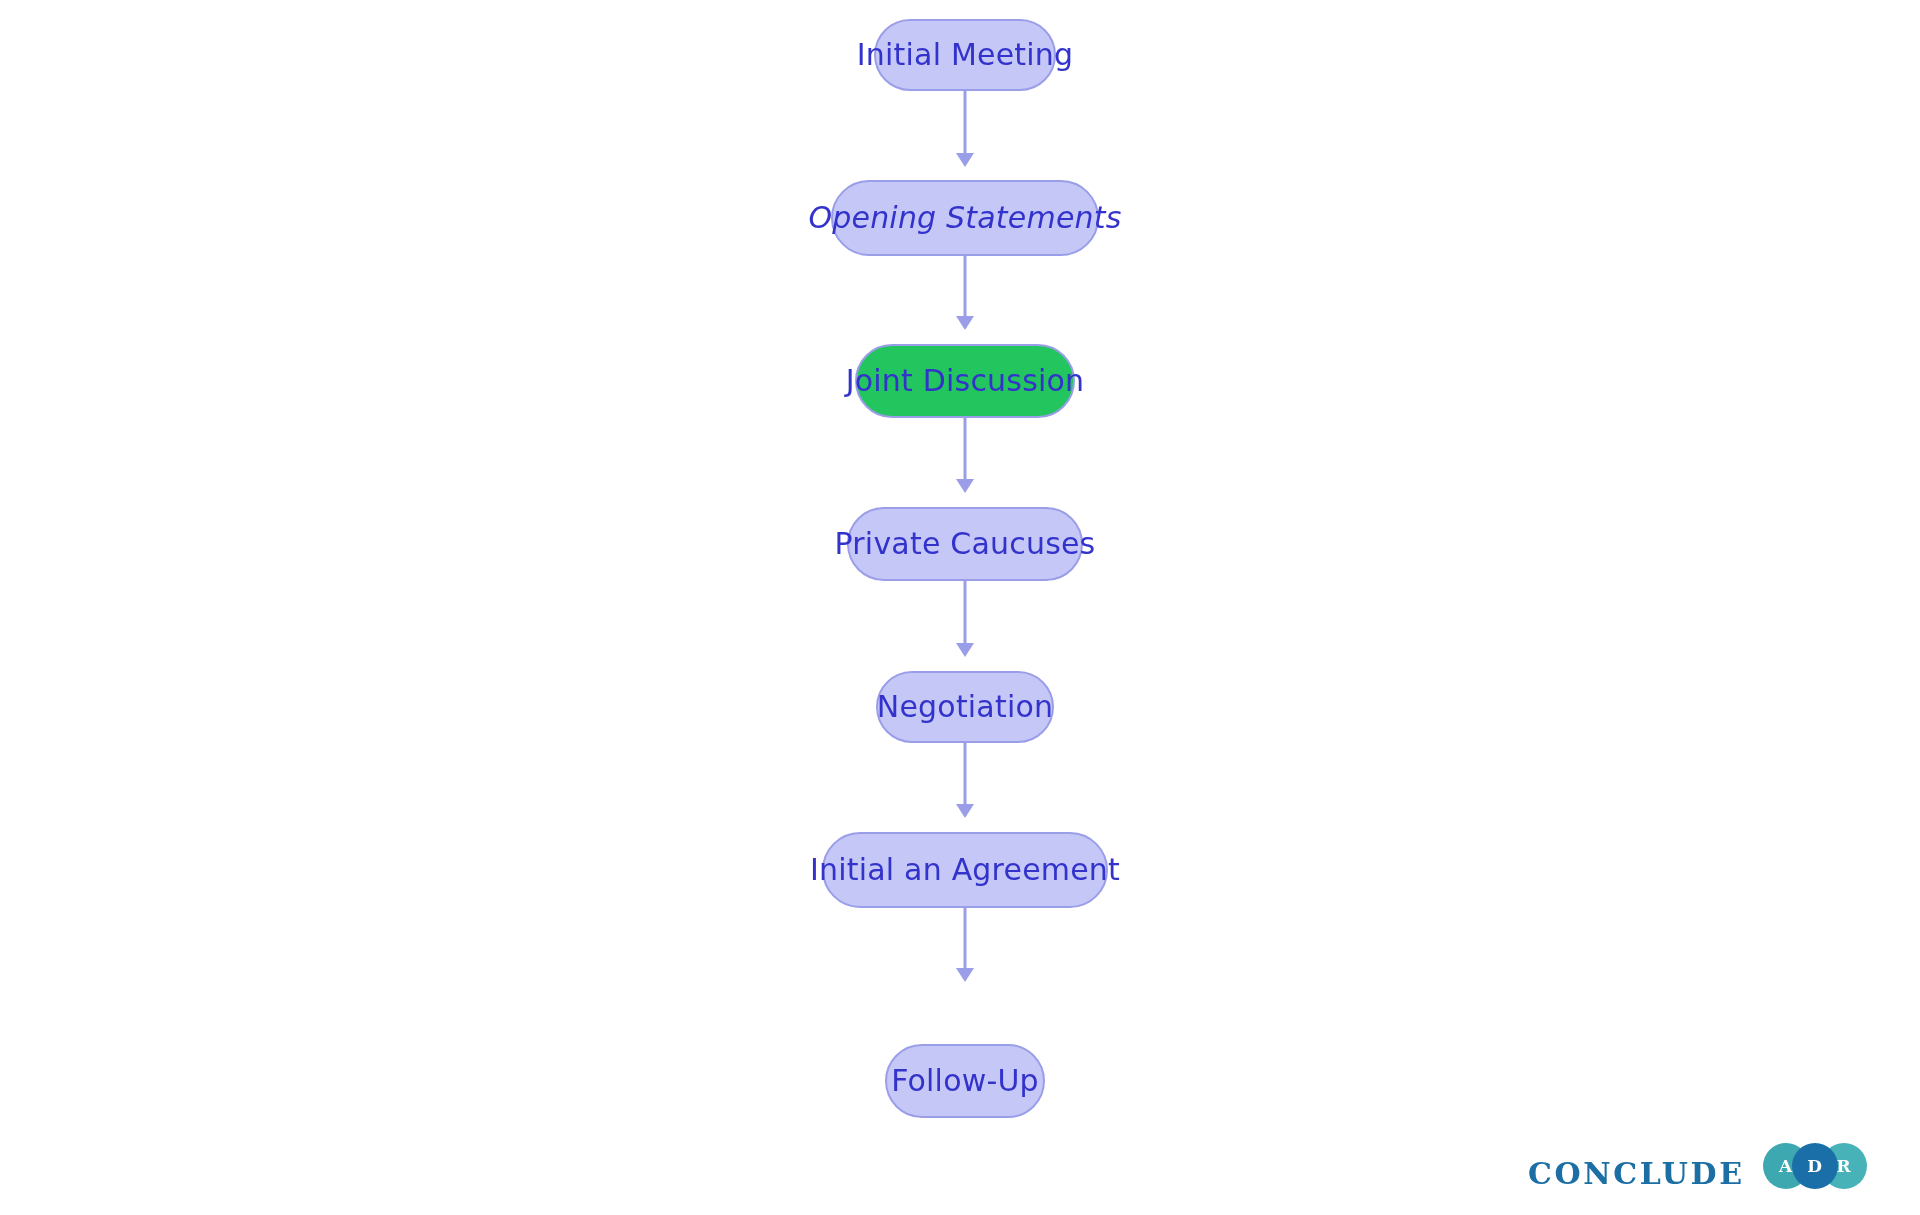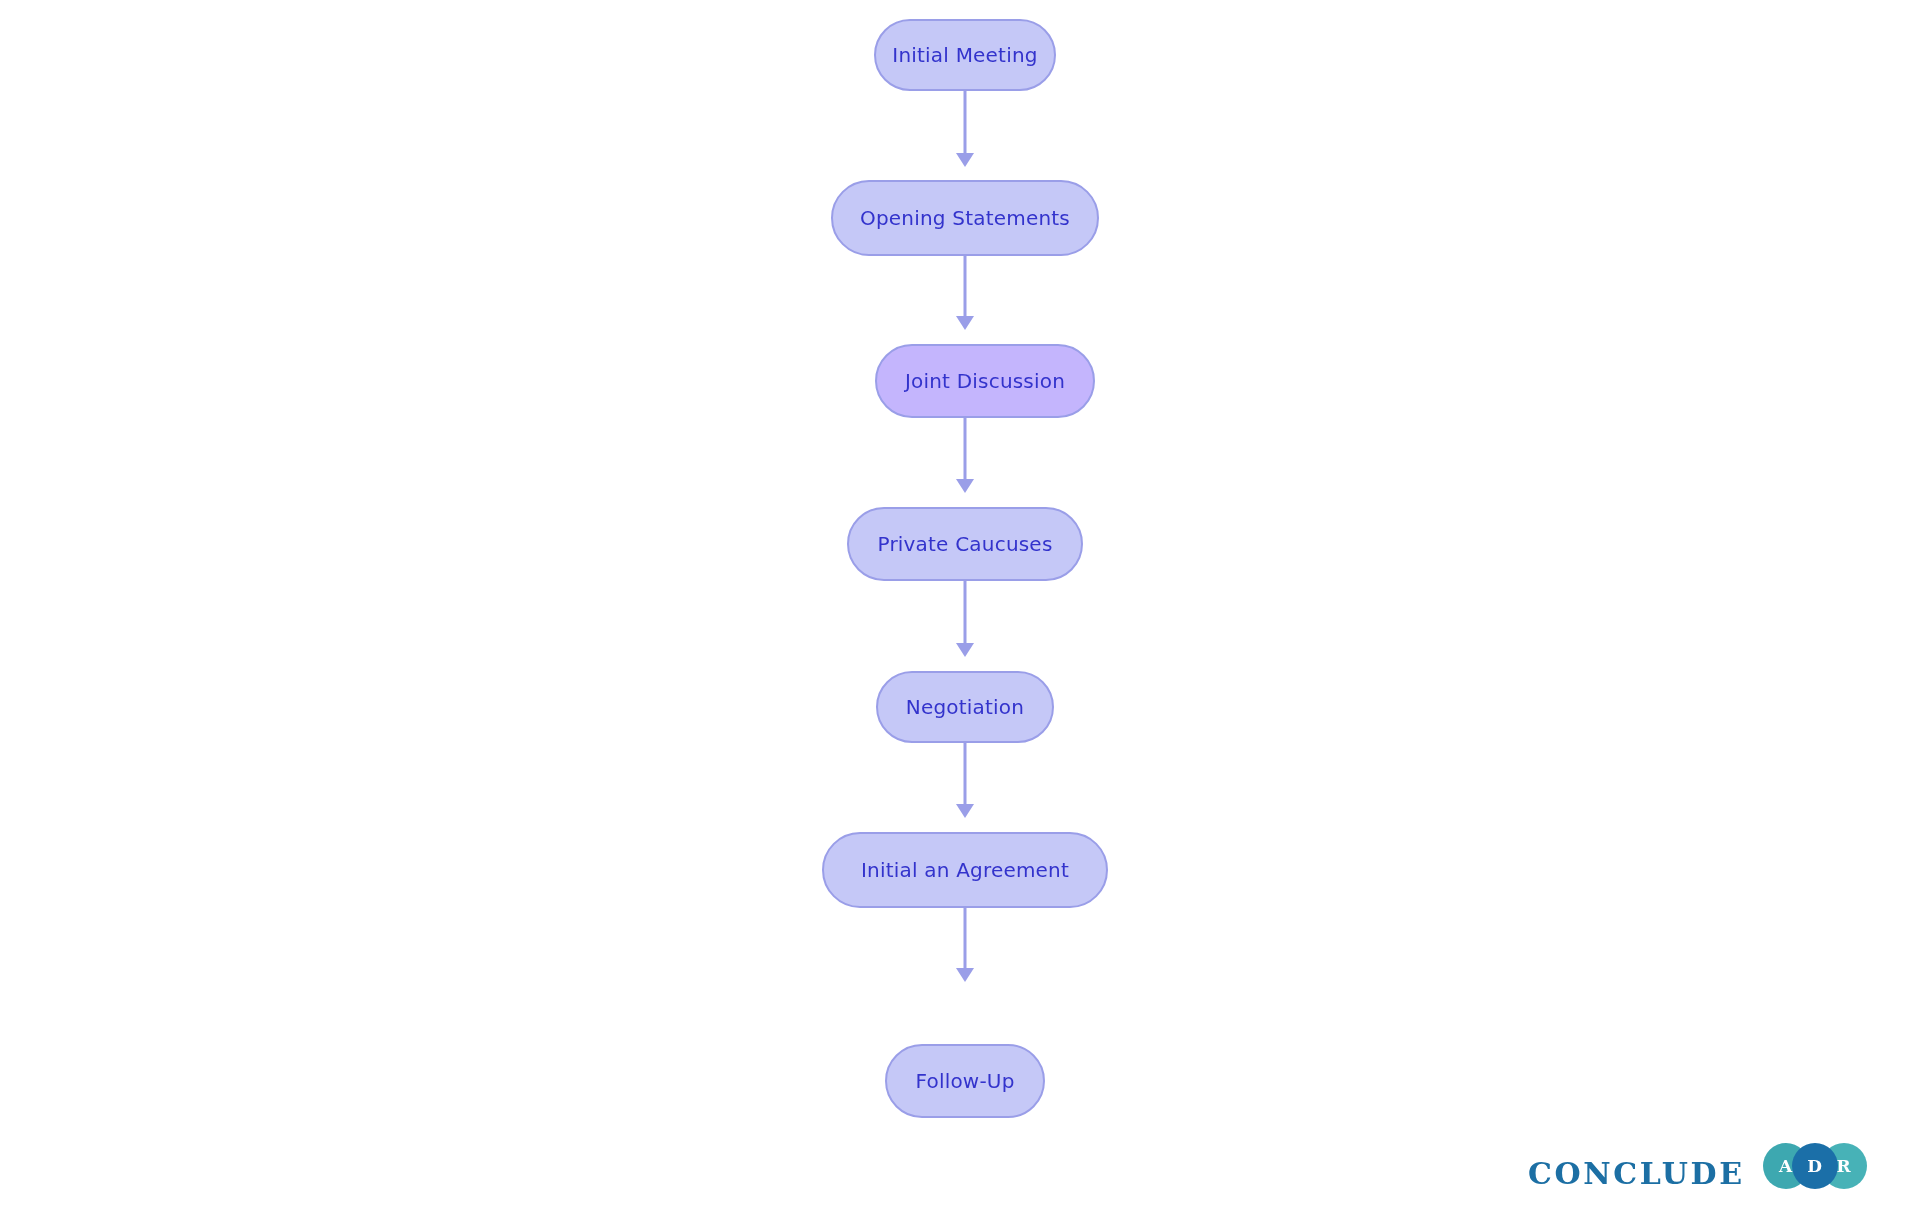--- a/index.html
+++ b/index.html
@@ -39,21 +39,21 @@
     display: flex;
     align-items: center;
     justify-content: center;
     border-style: solid;
     border-width: 2px;
     border-radius: 999px;
     white-space: nowrap;
   }
   .node-label {
     font-family: "DejaVu Sans", "Liberation Sans", sans-serif;
-    font-size: 20px;
+    font-size: 30px;
     font-weight: 400;
     letter-spacing: 0.2px;
     line-height: 1;
   }
 
   .edge {
     position: absolute;
     transform: translateX(-50%);
     width: 3px;
   }
@@ -118,24 +118,24 @@
       <div class="edge-head" style="left: 965px; top: 479px; border-top: 14px solid rgb(154, 158, 232);"></div>
       <div class="edge" style="left: 965px; top: 581px; height: 62px; background: rgb(154, 158, 232);"></div>
       <div class="edge-head" style="left: 965px; top: 643px; border-top: 14px solid rgb(154, 158, 232);"></div>
       <div class="edge" style="left: 965px; top: 743px; height: 61px; background: rgb(154, 158, 232);"></div>
       <div class="edge-head" style="left: 965px; top: 804px; border-top: 14px solid rgb(154, 158, 232);"></div>
       <div class="edge" style="left: 965px; top: 908px; height: 60px; background: rgb(154, 158, 232);"></div>
       <div class="edge-head" style="left: 965px; top: 968px; border-top: 14px solid rgb(154, 158, 232);"></div>
       <div class="node" style="left: 965px; top: 55px; width: 182px; height: 72px; background: rgb(197, 200, 247); border-color: rgb(154, 158, 232);">
         <span class="node-label" style="color: rgb(51, 51, 204);">Initial Meeting</span>
       </div>
-      <div class="node" style="left: 965px; top: 218px; width: 268px; height: 76px; background: rgb(197, 200, 247); border-color: rgb(154, 158, 232);">
+      <div class="node" style="left: 965px; top: 218px; width: 268px; height: 76px; background: rgb(197, 200, 247); border-color: rgb(154, 158, 232); font-style: italic;">
         <span class="node-label" style="color: rgb(51, 51, 204);">Opening Statements</span>
       </div>
-      <div class="node" style="left: 965px; top: 381px; width: 220px; height: 74px; background: #c4b5fd; border-color: rgb(154, 158, 232); margin-left: 20px;">
+      <div class="node" style="left: 965px; top: 381px; width: 220px; height: 74px; background: #22c55e; border-color: rgb(154, 158, 232);">
         <span class="node-label" style="color: rgb(51, 51, 204);">Joint Discussion</span>
       </div>
       <div class="node" style="left: 965px; top: 707px; width: 178px; height: 72px; background: rgb(197, 200, 247); border-color: rgb(154, 158, 232);">
         <span class="node-label" style="color: rgb(51, 51, 204);">Negotiation</span>
       </div>
       <div class="node" style="left: 965px; top: 544px; width: 236px; height: 74px; background: rgb(197, 200, 247); border-color: rgb(154, 158, 232);">
         <span class="node-label" style="color: rgb(51, 51, 204);">Private Caucuses</span>
       </div>
       <div class="node" style="left: 965px; top: 870px; width: 286px; height: 76px; background: rgb(197, 200, 247); border-color: rgb(154, 158, 232);">
         <span class="node-label" style="color: rgb(51, 51, 204);">Initial an Agreement</span>

